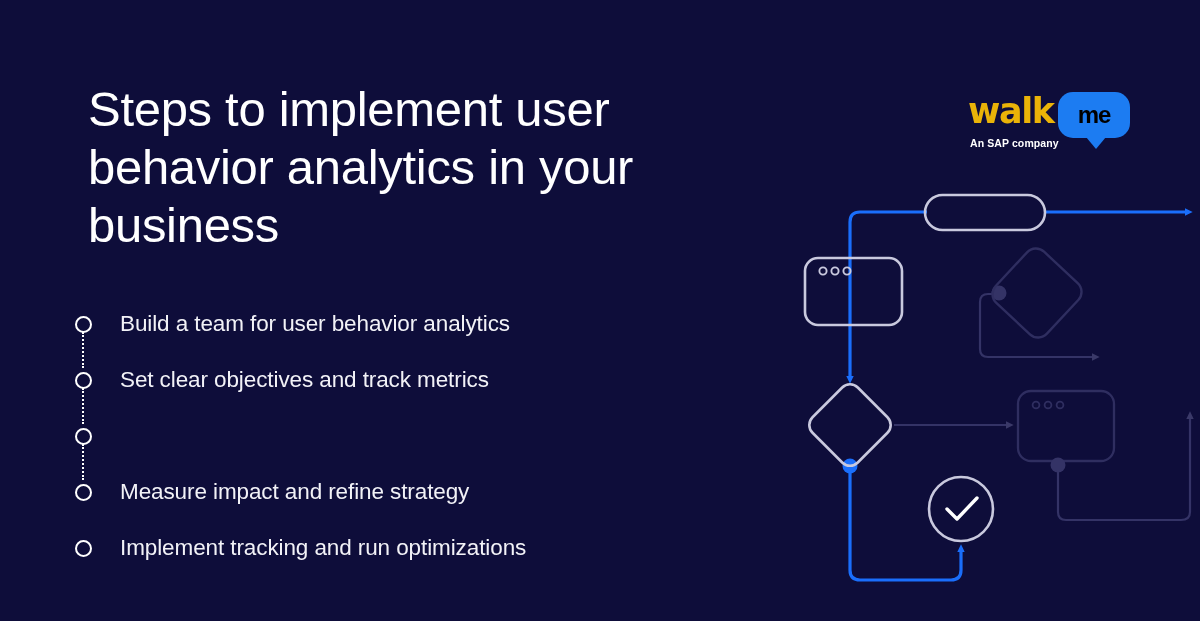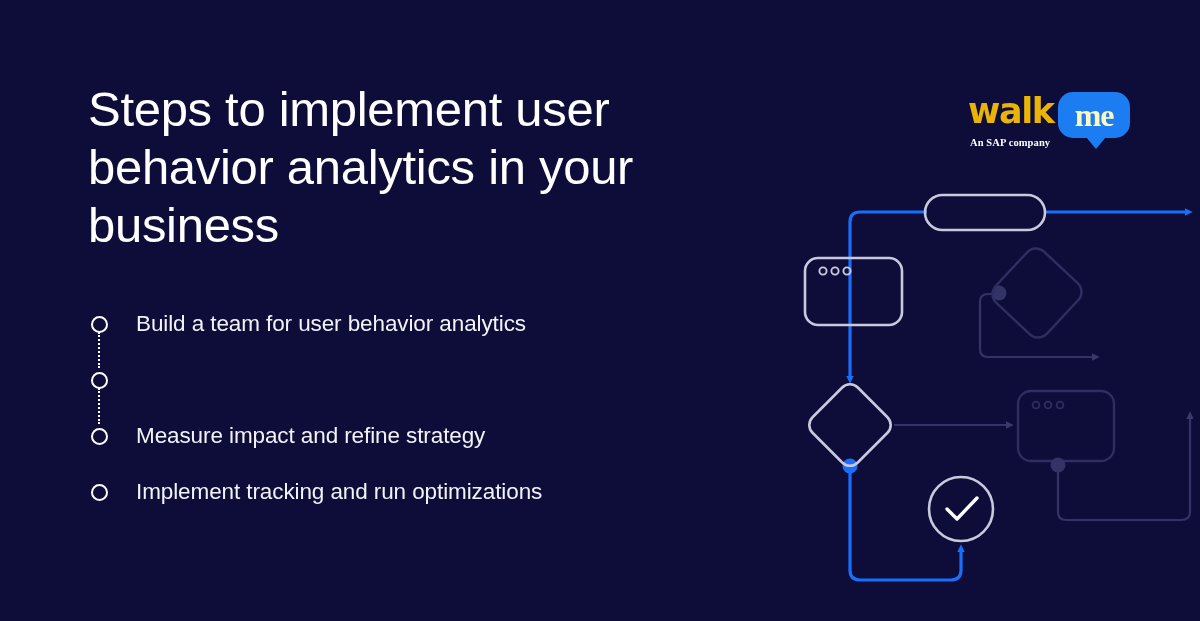--- a/index.html
+++ b/index.html
@@ -37,21 +37,21 @@
     font-size: 49px;
     line-height: 58px;
     font-weight: 400;
     color: #ffffff;
     letter-spacing: -0.3px;
     width: 640px;
   }
 
   .steps {
     position: absolute;
-    left: 88px;
+    left: 72px;
     top: 296px;
     width: 620px;
   }
 
   .step-row {
     position: relative;
     display: flex;
     align-items: center;
     height: 56px;
   }
@@ -143,39 +143,38 @@
     left: 28px;
     bottom: -11px;
     width: 0;
     height: 0;
     border-left: 10px solid transparent;
     border-right: 10px solid transparent;
     border-top: 12px solid #1c7cf2;
   }
 
   .logo-me {
-    font-size: 32px;
+    font-size: 24px;
     line-height: 34px;
     font-weight: 700;
-    color: #fef9c3;
+    color: #000000;
     letter-spacing: -1.2px;
-    font-family: Liberation Serif, serif;
+    font-family: Liberation Sans, sans-serif;
     position: relative;
     z-index: 2;
   }
 
   .logo-tagline {
     position: absolute;
     left: 2px;
     top: 45px;
     font-size: 10.5px;
     font-weight: 700;
     color: #ffffff;
     letter-spacing: 0.1px;
-    font-family: Liberation Serif, serif;
   }
 
   
   .flow {
     position: absolute;
     left: 0;
     top: 0;
     width: 1200px;
     height: 621px;
     pointer-events: none;
@@ -193,20 +192,27 @@
   <div class="steps">
 
     <div class="step-row">
       <div class="step-marker">
         <span class="step-dot"></span>
         <span class="step-connector"></span>
       </div>
       <div class="step-label">Build a team for user behavior analytics</div>
     </div>
 
+    <div class="step-row">
+      <div class="step-marker">
+        <span class="step-dot"></span>
+        <span class="step-connector"></span>
+      </div>
+      <div class="step-label">Set clear objectives and track metrics</div>
+    </div>
 
     <div class="step-row">
       <div class="step-marker">
         <span class="step-dot"></span>
         <span class="step-connector"></span>
       </div>
     </div>
 
     <div class="step-row">
       <div class="step-marker">

